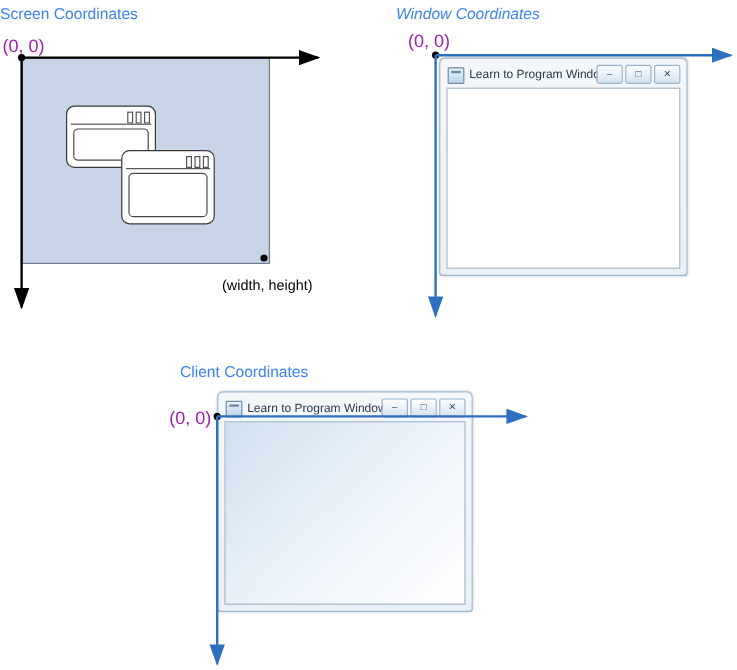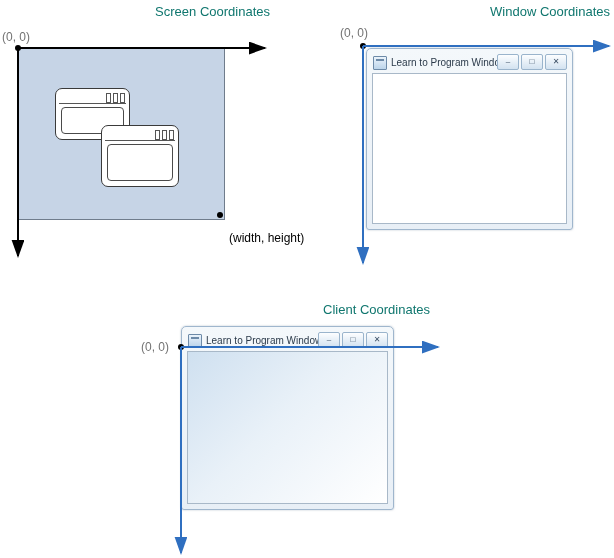--- a/index.html
+++ b/index.html
@@ -14,36 +14,35 @@
     font-family: "Liberation Sans", sans-serif;
     color: #000000;
     overflow: hidden;
   }
   .panel {
     position: absolute;
   }
   .panel-title {
     position: absolute;
     font-size: 13px;
-    color: #0f766e;
-    white-space: nowrap;
-    text-align: right;
+    color: #3b82f6;
+    white-space: nowrap;
+    text-align: left;
   }
   .origin-label {
     position: absolute;
-    font-size: 12px;
-    color: #737373;
+    font-size: 15px;
+    color: #a21caf;
     white-space: nowrap;
   }
   .size-label {
     position: absolute;
     font-size: 12px;
     color: #000;
     white-space: nowrap;
-    margin-left: 44px;
   }
   .dot {
     position: absolute;
     width: 6px;
     height: 6px;
     background: #000;
     border-radius: 50%;
   }
   svg.overlay {
     position: absolute;
@@ -207,21 +206,21 @@
   </div>
 
   <div class="dot" style="left:15px; top:45px;"></div>
   <div class="dot" style="left:217px; top:212px;"></div>
 
   <div class="size-label" style="left:185px; top:231px;">(width, height)</div>
 </div>
 
 <div class="panel">
 
-  <div class="panel-title" style="left:330px; top:4px; width:280px;">Window Coordinates</div>
+  <div class="panel-title" style="left:330px; top:4px; width:280px;font-style:italic;">Window Coordinates</div>
 
   <div class="origin-label" style="left:340px; top:26px;">(0, 0)</div>
 
   <div class="win" style="left:366px; top:48px; width:207px; height:182px;">
     <div class="win-titlebar">
       <div class="win-icon"></div>
       <div class="win-title">Learn to Program Windows</div>
       <div class="win-ctrls">
         <span>–</span>
         <span>□</span>

